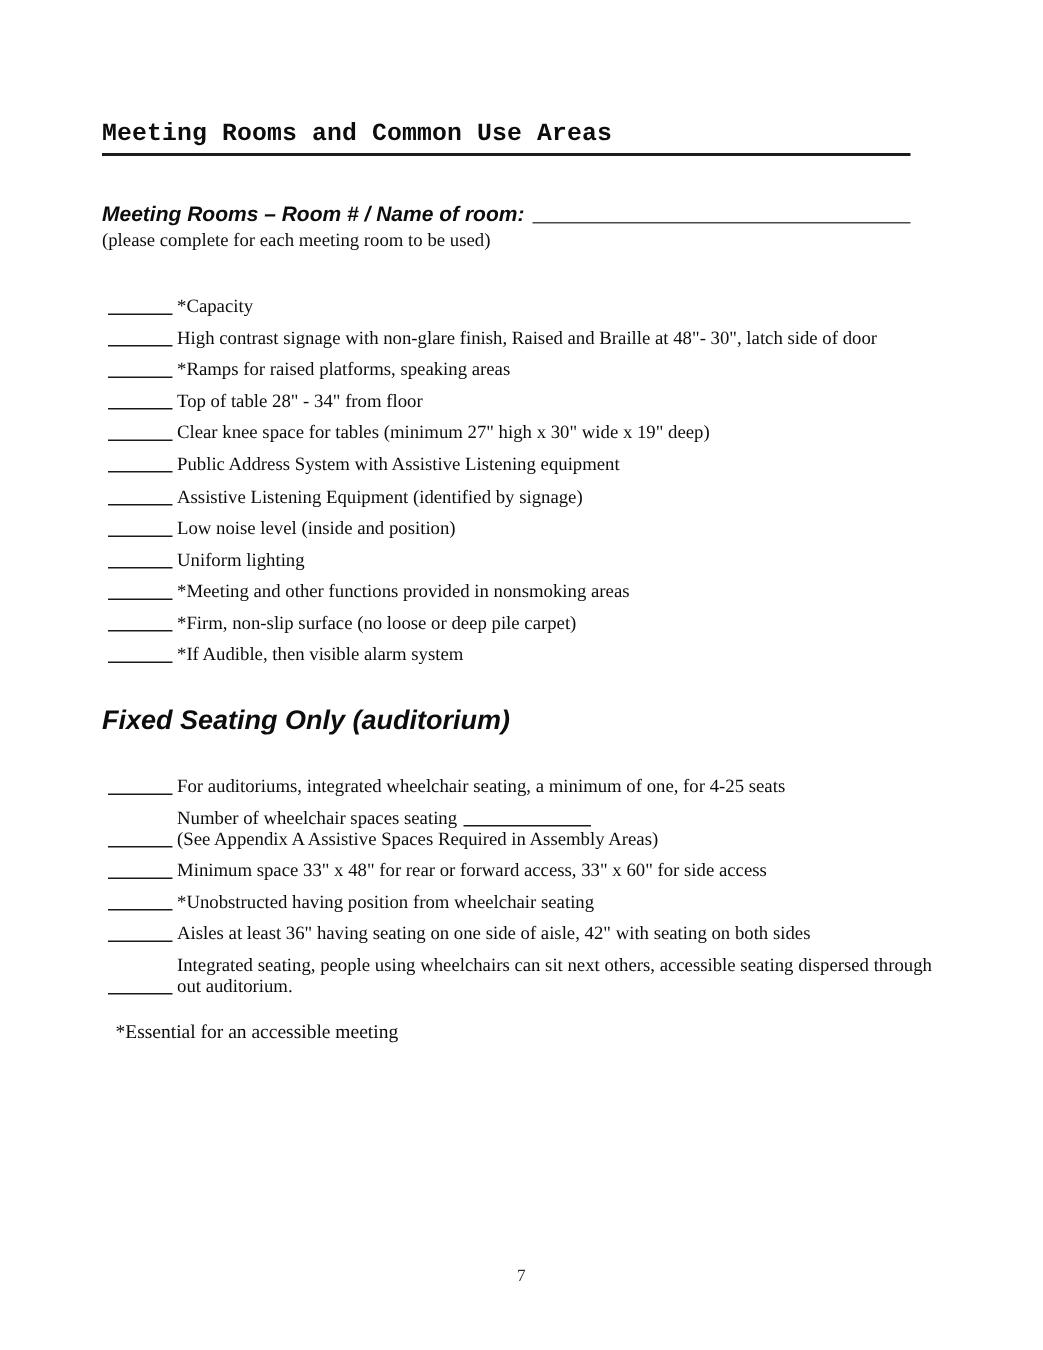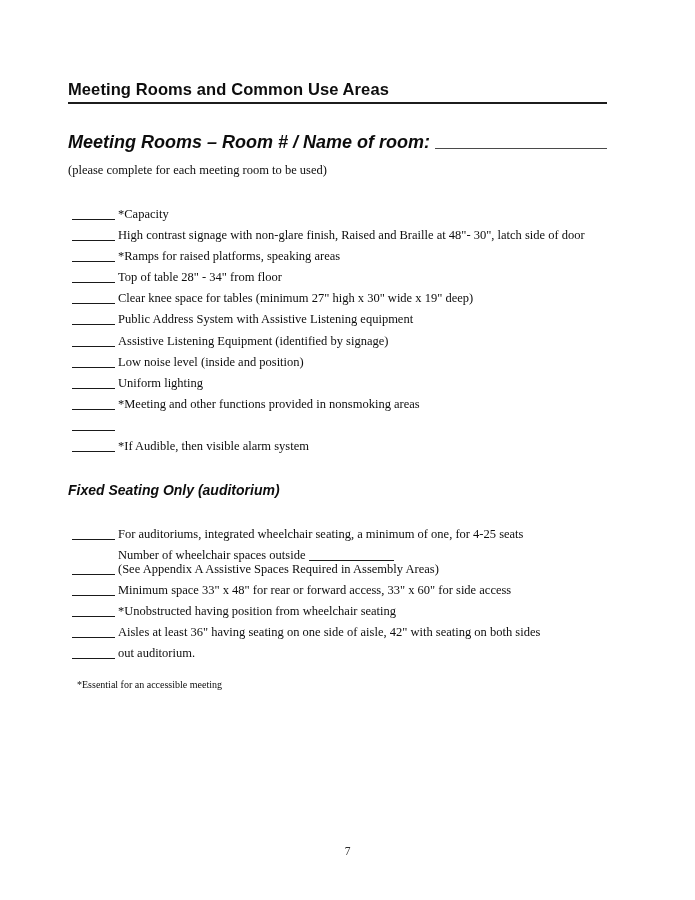--- a/index.html
+++ b/index.html
@@ -11,47 +11,47 @@
     color:#0d0d0d;
     overflow:hidden;
   }
   .content {
     position:absolute;
     left:68px; top:0;
     width:539px;
   }
   .doc-title {
     margin-top:80px;
-    font-family:Liberation Sans, sans-serif;
+    font-family:Liberation Mono, monospace;
     font-weight:700;
     font-size:16.5px;
     line-height:18px;
     letter-spacing:0.1px;
     padding-bottom:4px;
     border-bottom:2px solid #1c1c1c;
   }
   .room-heading {
     margin-top:30px;
     font-family:"Liberation Sans", sans-serif;
     font-weight:700;
     font-style:italic;
-    font-size:18px;
+    font-size:14px;
     line-height:16px;
     display:flex;
     align-items:flex-end;
   }
   .room-heading .label { white-space:nowrap; }
   .blank-fill {
     flex:1 1 auto;
     border-bottom:1.5px solid #4a4a4a;
     margin-left:5px;
     margin-bottom:1px;
   }
   .instruction {
-    margin-top:13px;
+    margin-top:3px;
     font-size:12.5px;
     line-height:15px;
   }
   .checklist {
     margin-top:30px;
     font-size:12.5px;
   }
   .item { margin-bottom:7.4px; line-height:13.7px; }
   .line { white-space:nowrap; }
   .line.indent { padding-left:50px; }
@@ -61,27 +61,27 @@
     border-bottom:1.3px solid #1a1a1a;
     margin-left:4px; margin-right:3px;
     vertical-align:-2px;
   }
   .blank.inline { width:85px; margin-left:4px; margin-right:0; }
   .section-heading {
     margin-top:28px;
     font-family:"Liberation Sans", sans-serif;
     font-weight:700;
     font-style:italic;
-    font-size:14px;
+    font-size:18px;
     line-height:16px;
   }
   .footnote {
     margin-top:16px;
     padding-left:9px;
-    font-size:10px;
+    font-size:13px;
     line-height:15px;
   }
   .page-number {
     position:absolute;
     top:845px; left:0;
     width:695px;
     text-align:center;
     font-size:11.5px;
     color:#2a2a2a;
   }
@@ -104,44 +104,45 @@
     <div class="item"><span class="line"><span class="blank"></span><span>*Capacity</span></span></div>
     <div class="item"><span class="line"><span class="blank"></span><span>High contrast signage with non-glare finish, Raised and Braille at 48"- 30", latch side of door</span></span></div>
     <div class="item"><span class="line"><span class="blank"></span><span>*Ramps for raised platforms, speaking areas</span></span></div>
     <div class="item"><span class="line"><span class="blank"></span><span>Top of table 28" - 34" from floor</span></span></div>
     <div class="item"><span class="line"><span class="blank"></span><span>Clear knee space for tables (minimum 27" high x 30" wide x 19" deep)</span></span></div>
     <div class="item"><span class="line"><span class="blank"></span><span>Public Address System with Assistive Listening equipment</span></span></div>
     <div class="item"><span class="line"><span class="blank"></span><span>Assistive Listening Equipment (identified by signage)</span></span></div>
     <div class="item"><span class="line"><span class="blank"></span><span>Low noise level (inside and position)</span></span></div>
     <div class="item"><span class="line"><span class="blank"></span><span>Uniform lighting</span></span></div>
     <div class="item"><span class="line"><span class="blank"></span><span>*Meeting and other functions provided in nonsmoking areas</span></span></div>
-    <div class="item"><span class="line"><span class="blank"></span></span></div>
+    <div class="item"><span class="line"><span class="blank"></span><span>*Firm, non-slip surface (no loose or deep pile carpet)</span></span></div>
     <div class="item"><span class="line"><span class="blank"></span><span>*If Audible, then visible alarm system</span></span></div>
   </div>
 
   <div class="section-heading">Fixed Seating Only (auditorium)</div>
 
   <div class="checklist">
     <div class="item">
       <span class="line"><span class="blank"></span><span>For auditoriums, integrated wheelchair seating, a minimum of one, for 4-25 seats</span></span>
     </div>
     <div class="item">
-      <div class="line indent"><span>Number of wheelchair spaces outside</span><span class="blank inline"></span></div>
+      <div class="line indent"><span>Number of wheelchair spaces seating</span><span class="blank inline"></span></div>
       <div class="line"><span class="blank"></span><span>(See Appendix A Assistive Spaces Required in Assembly Areas)</span></div>
     </div>
     <div class="item">
       <span class="line"><span class="blank"></span><span>Minimum space 33" x 48" for rear or forward access, 33" x 60" for side access</span></span>
     </div>
     <div class="item">
       <span class="line"><span class="blank"></span><span>*Unobstructed having position from wheelchair seating</span></span>
     </div>
     <div class="item">
       <span class="line"><span class="blank"></span><span>Aisles at least 36" having seating on one side of aisle, 42" with seating on both sides</span></span>
     </div>
     <div class="item">
+      <div class="line indent"><span>Integrated seating, people using wheelchairs can sit next others, accessible seating dispersed through</span></div>
       <div class="line"><span class="blank"></span><span>out auditorium.</span></div>
     </div>
   </div>
 
   <div class="footnote">*Essential for an accessible meeting</div>
 
 </div>
 
 <div class="page-number">7</div>
 

